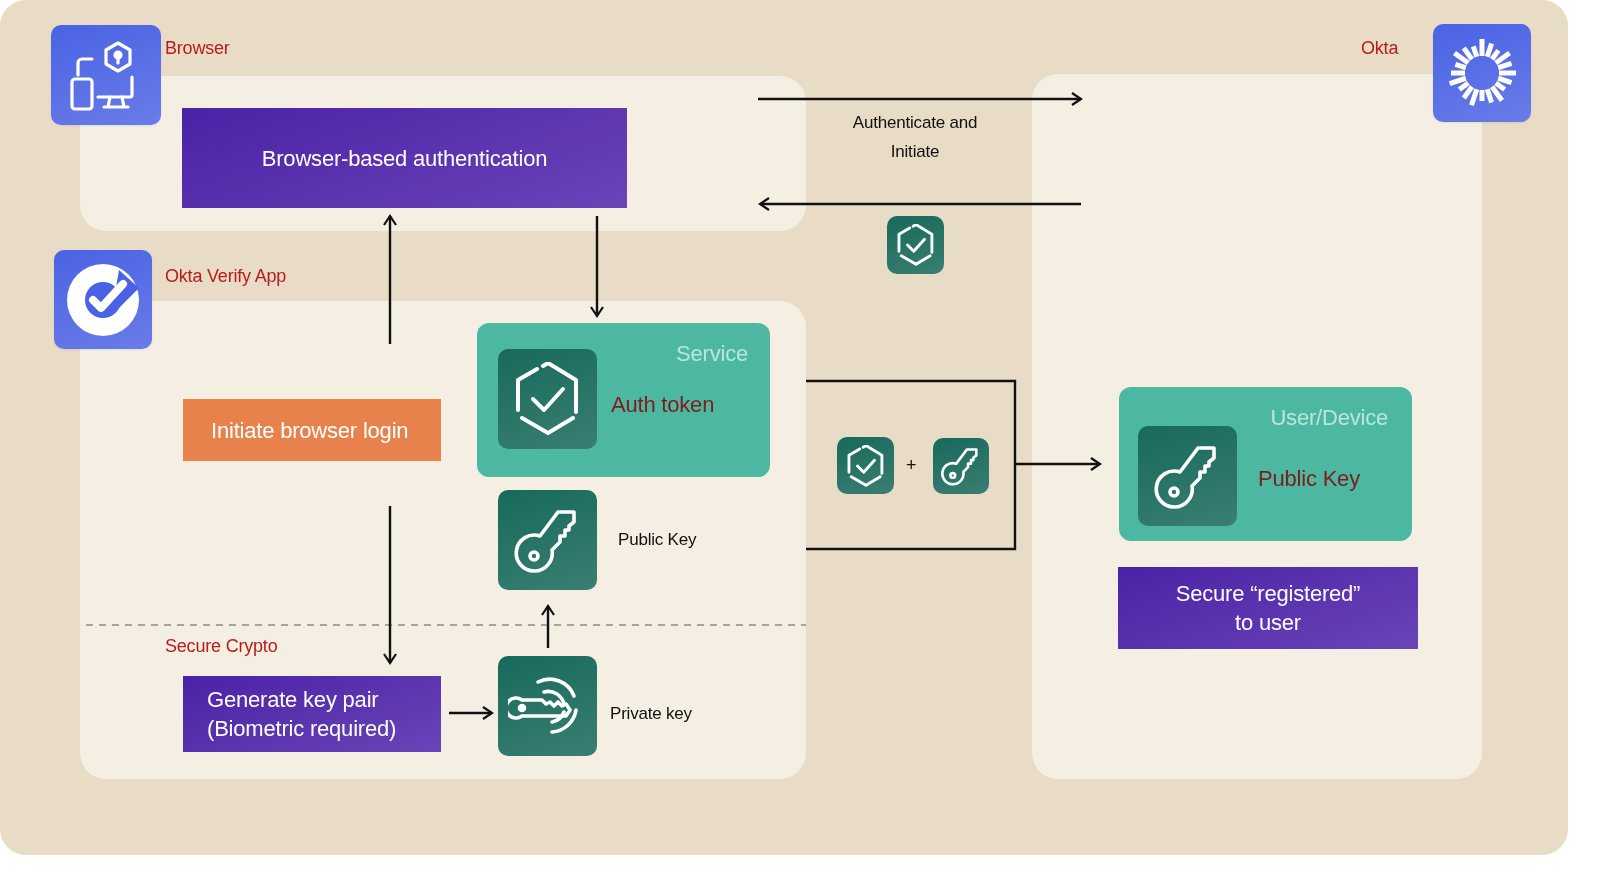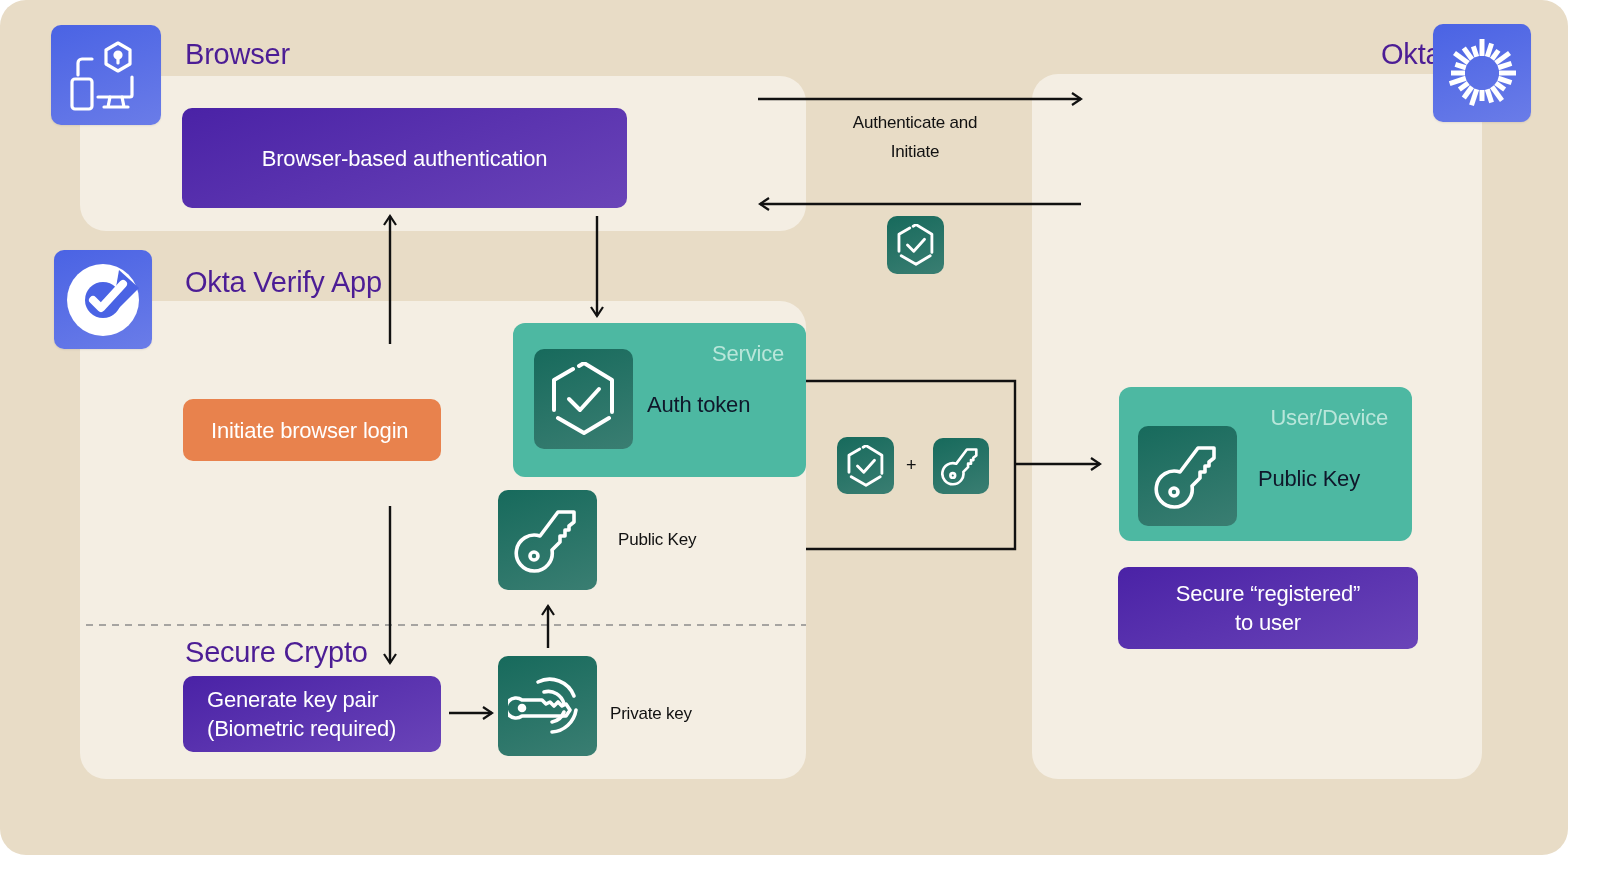--- a/index.html
+++ b/index.html
@@ -1,27 +1,27 @@
 <!DOCTYPE html>
 <html><head>
 <meta charset="utf-8">
 <style>
   html,body{margin:0;padding:0;}
   body{width:1600px;height:871px;background:#ffffff;font-family:"Liberation Sans",sans-serif;position:relative;overflow:hidden;}
   .canvas{position:absolute;left:0;top:0;width:1568px;height:855px;background:#e8dcc6;border-radius:26px;}
   .panel{position:absolute;background:#f4eee3;border-radius:26px;}
-  .lbl{position:absolute;color:#4c1d95;font-size:29px;letter-spacing:-0.2px;margin-left:20px;}
+  .lbl{position:absolute;color:#b91c1c;font-size:18px;letter-spacing:-0.2px;}
   .appicon{position:absolute;border-radius:10px;background:linear-gradient(160deg,#4a63e4,#6a7ce8);display:flex;align-items:center;justify-content:center;box-shadow:0 1px 2px rgba(0,0,0,0.08);}
-  .pbox{position:absolute;border-radius:10px;color:#fff;display:flex;align-items:center;justify-content:center;text-align:center;font-size:22px;letter-spacing:-0.2px;line-height:29px;}
+  .pbox{position:absolute;border-radius:0;color:#fff;display:flex;align-items:center;justify-content:center;text-align:center;font-size:22px;letter-spacing:-0.2px;line-height:29px;}
   .purple{background:linear-gradient(160deg,#4a22a6,#6a44b8);}
   .orange{background:#e8824d;}
   .tealcard{position:absolute;background:#4db8a2;border-radius:12px;}
   .tile{position:absolute;border-radius:10px;background:linear-gradient(160deg,#176a5c,#3a7e72);display:flex;align-items:center;justify-content:center;}
   .txt{position:absolute;font-size:17px;color:#111;letter-spacing:-0.2px;}
-  .wtxt{position:absolute;font-size:22px;color:#0f172a;letter-spacing:-0.2px;}
+  .wtxt{position:absolute;font-size:22px;color:#7f1d1d;letter-spacing:-0.2px;}
   .ctxt{position:absolute;font-size:22px;color:#b9e6da;letter-spacing:-0.2px;}
   svg.lines{position:absolute;left:0;top:0;}
 </style>
 </head>
 <body>
 
 <div class="canvas">
 
   <div class="panel" style="left:80px;top:76px;width:726px;height:155px;"></div>
   <div class="panel" style="left:80px;top:301px;width:726px;height:478px;"></div>
@@ -86,21 +86,21 @@
   <div class="pbox purple" style="left:183px;top:676px;width:258px;height:76px;flex-direction:column;align-items:flex-start;padding-left:24px;box-sizing:border-box;">
     <span>Generate key pair</span>
     <span>(Biometric required)</span>
   </div>
 
   <div class="pbox purple" style="left:1118px;top:567px;width:300px;height:82px;flex-direction:column;">
     <span>Secure “registered”</span>
     <span>to user</span>
   </div>
 
-  <div class="tealcard" style="left:477px;top:323px;width:293px;height:154px;margin-left:36px;">
+  <div class="tealcard" style="left:477px;top:323px;width:293px;height:154px;">
     <div class="tile" style="left:21px;top:26px;width:99px;height:100px;">
       <svg width="70" height="74" viewBox="0 0 70 74" fill="none" stroke="#fff" stroke-width="4" stroke-linecap="round" stroke-linejoin="round">
         <path d="M30 4 L35 1 L63 18 L63 50 M60 56 L35 71 L9 56 M5 48 L5 18 L24 7"></path>
         <path d="M20 37 L31 48 L50 27"></path>
       </svg>
     </div>
     <div class="ctxt" style="right:22px;top:18px;">Service</div>
     <div class="wtxt" style="left:134px;top:69px;">Auth token</div>
   </div>
 

